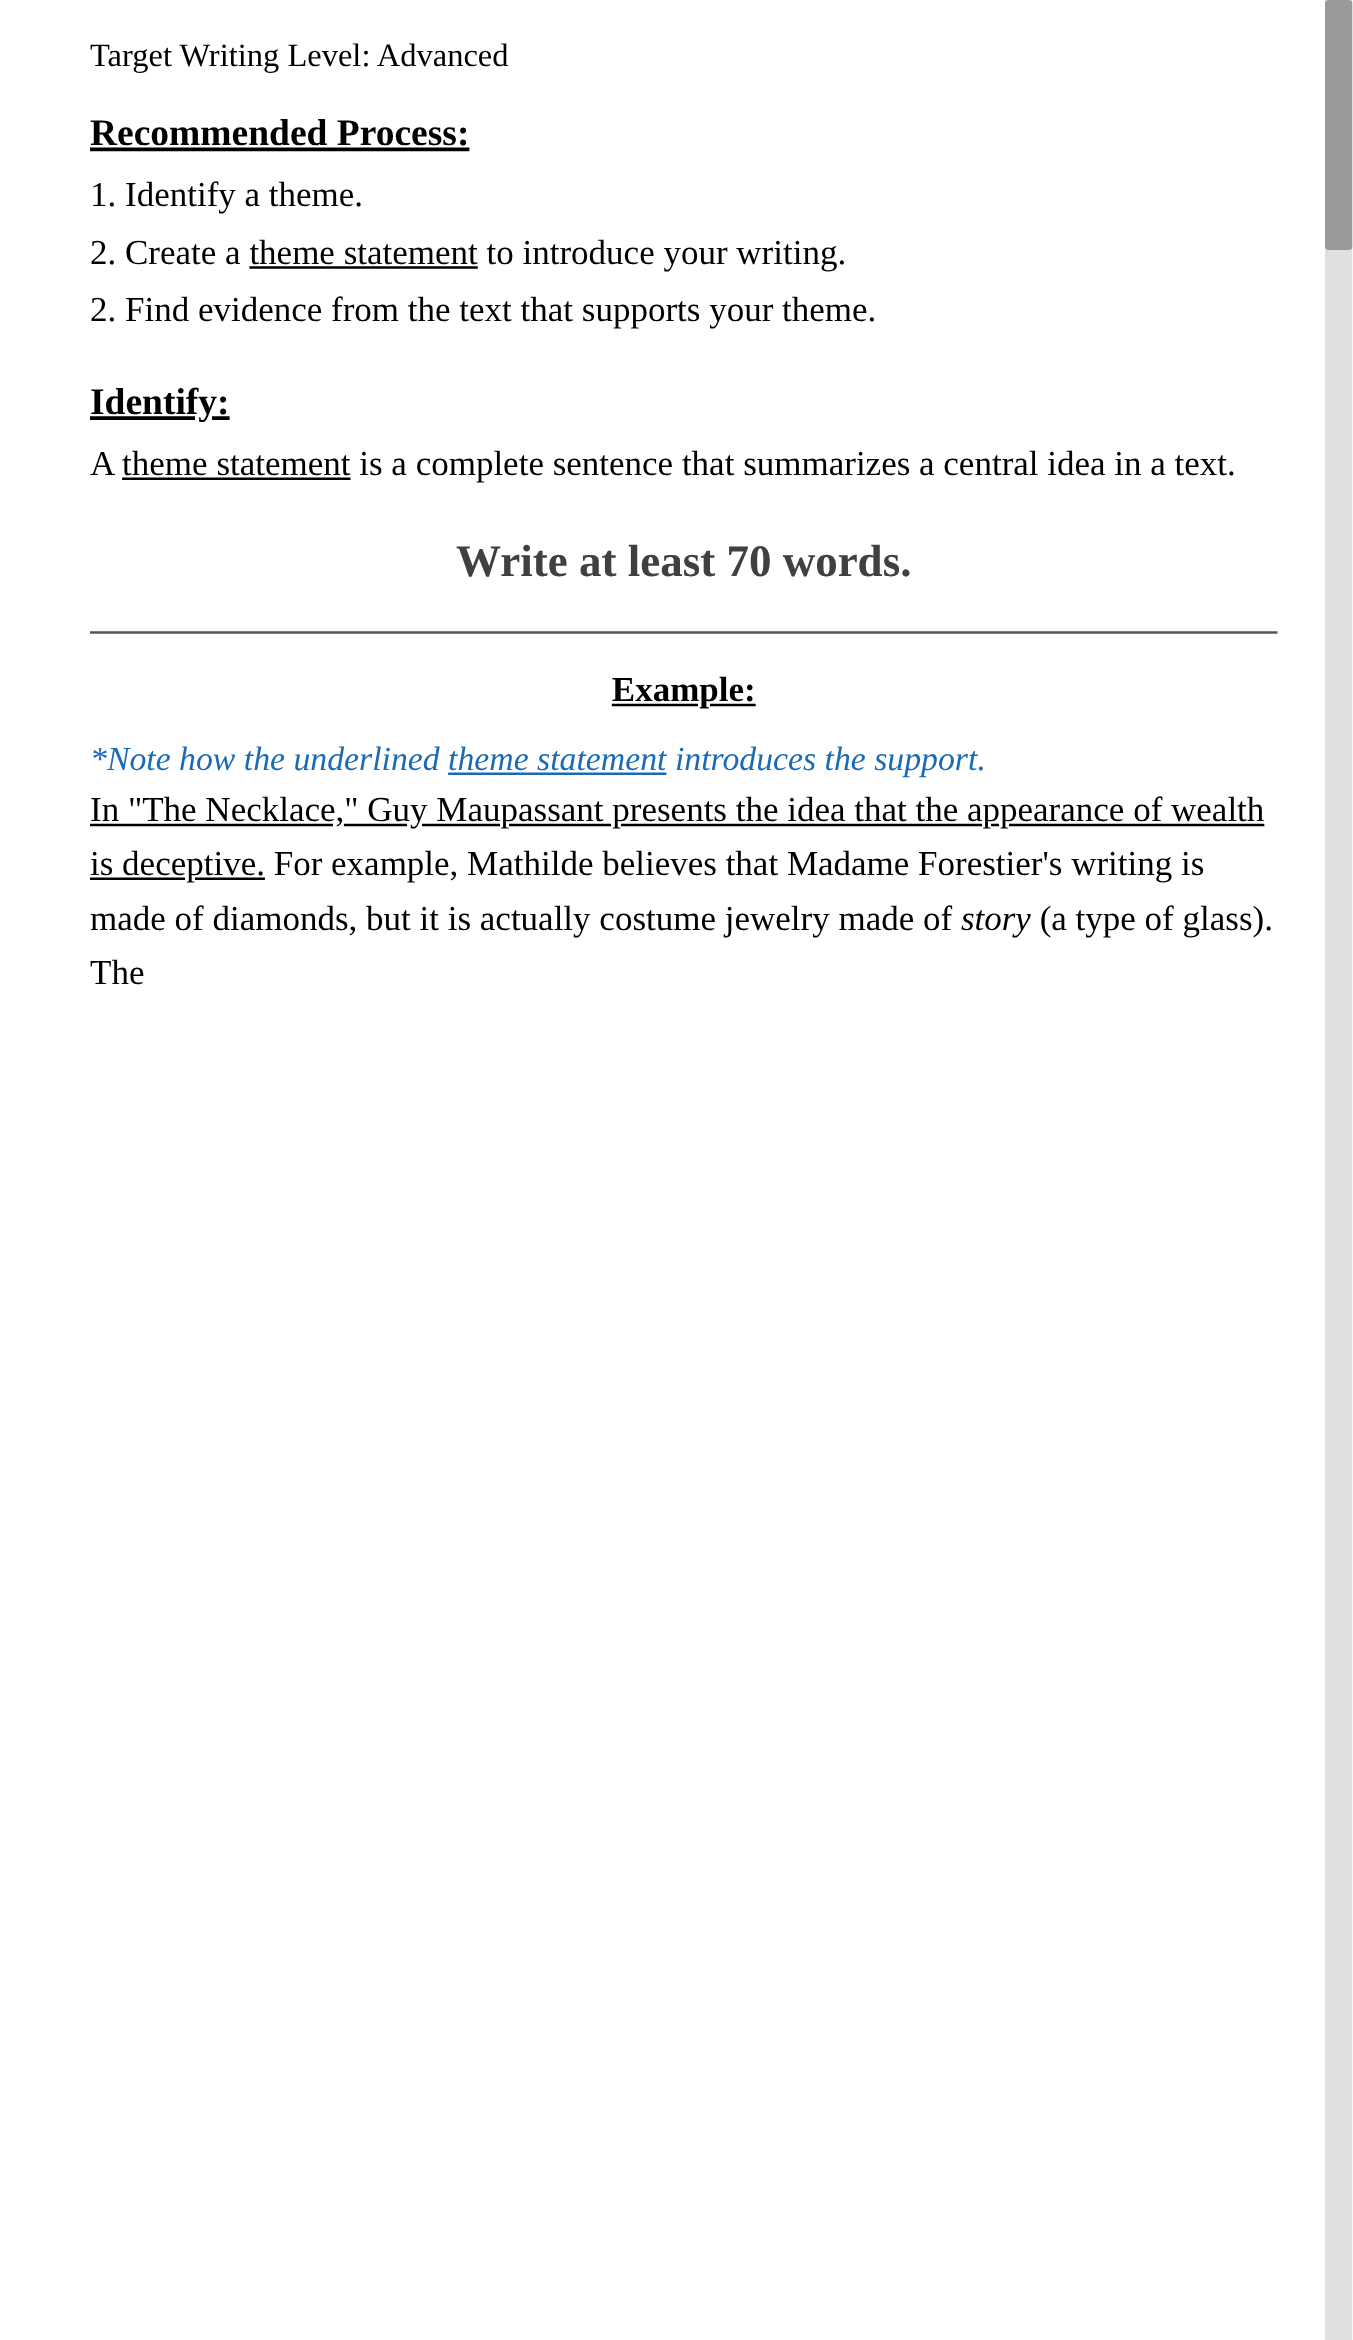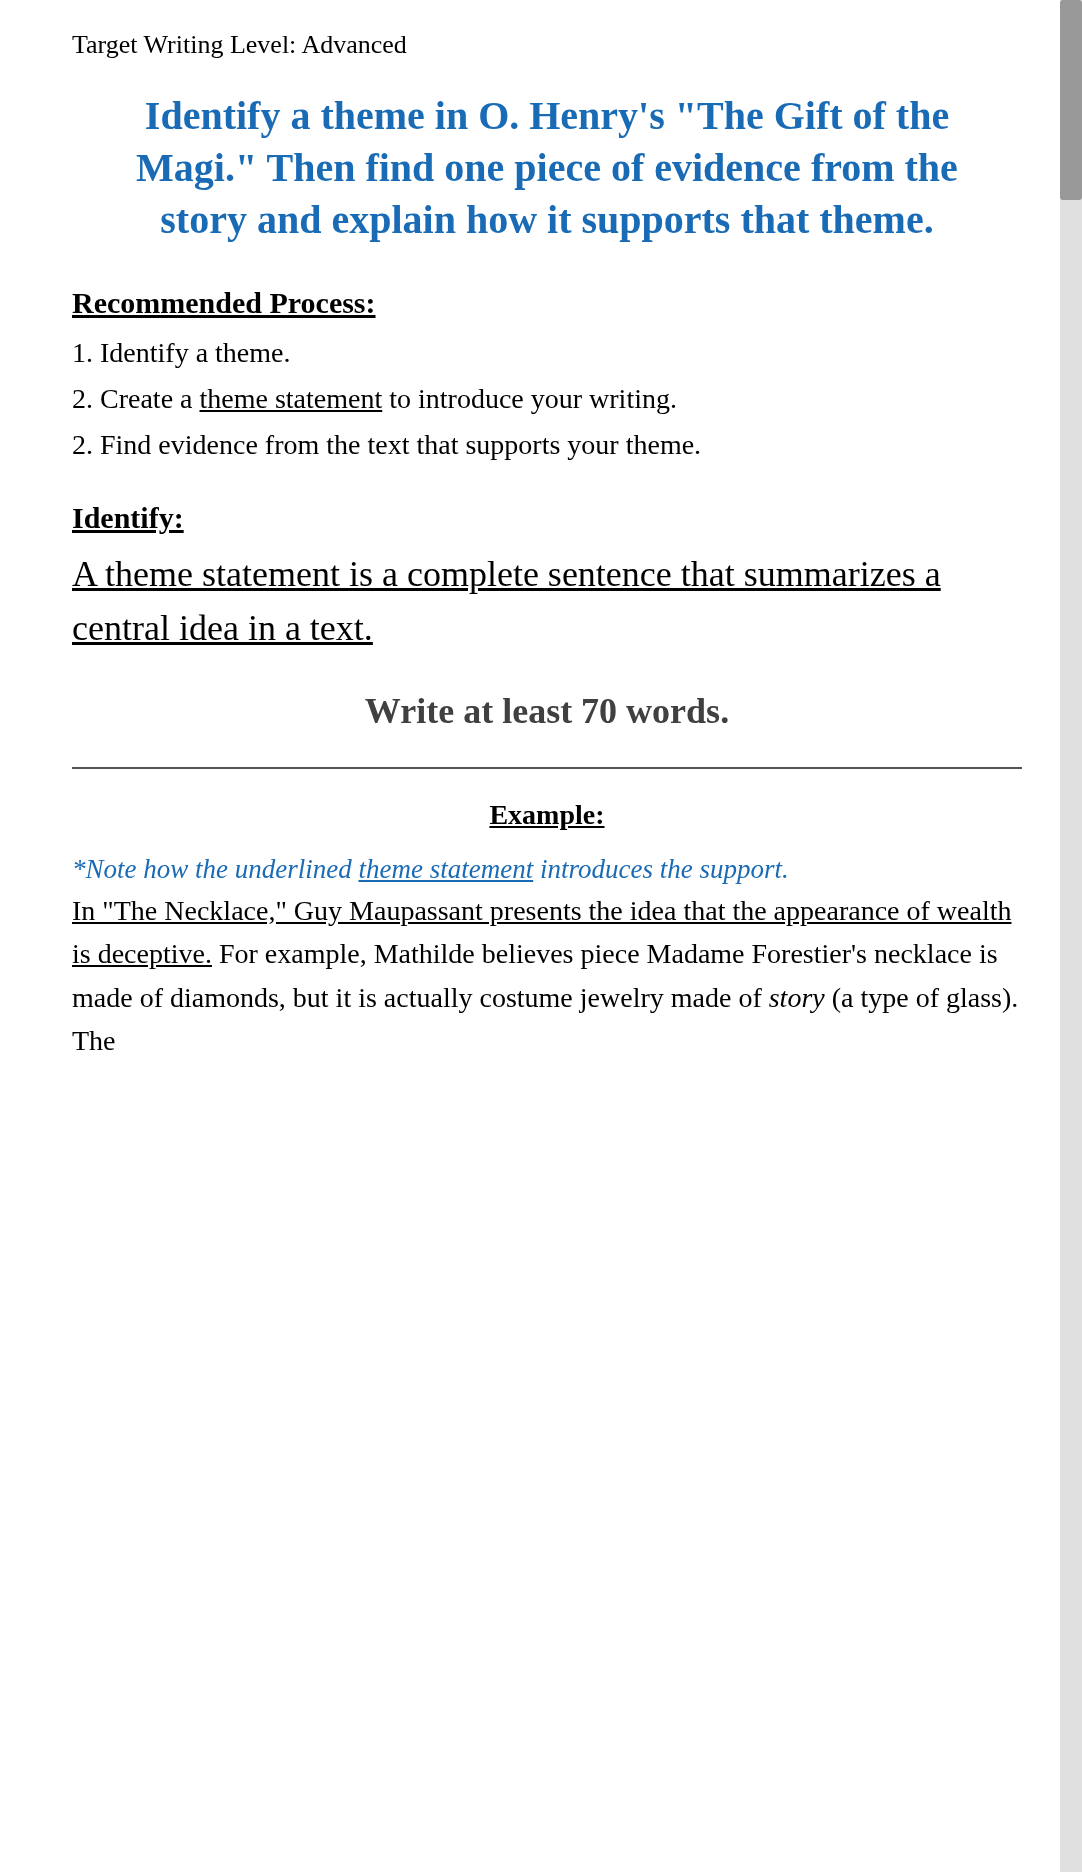--- a/index.html
+++ b/index.html
@@ -86,24 +86,23 @@
     .inline-link {
       text-decoration: underline;
       color: #000;
     }
 
     .remember-section {
       margin-bottom: 35px;
     }
 
     .remember-body {
-      font-size: 36px;
+      font-size: 28px;
       line-height: 1.5;
       color: #000;
-      text-decoration: underline;
     }
 
     .word-count-notice {
       font-size: 36px;
       font-weight: bold;
       color: #404040;
       text-align: center;
       margin: 30px 0 35px 0;
     }
 
@@ -160,23 +159,20 @@
 <div class="scrollbar">
   <div class="scrollbar-thumb"></div>
 </div>
 
 <div class="page-container">
 
   <div class="target-level">
     <span>Target Writing Level: Advanced</span>
   </div>
 
-  <div class="main-prompt">
-    <span>Identify a theme in O. Henry's "The Gift of the Magi." Then find one piece of evidence from the story and explain how it supports that theme.</span>
-  </div>
 
   <div class="process-section">
     <div class="section-heading">
       <span>Recommended Process:</span>
     </div>
     <div class="process-list">
       <p>
         <span>1. Identify a theme.</span>
       </p>
       <p>
@@ -213,17 +209,17 @@
     </div>
 
     <div class="note-italic">
       <span>*Note how the underlined</span>
       <span class="theme-link"> <span>theme statement</span></span>
       <span> <span>introduces the support.</span></span>
     </div>
 
     <div class="example-text">
       <span class="theme-statement-link">In "The Necklace," Guy Maupassant presents the idea that the appearance of wealth is deceptive.</span>
-      <span> For example, Mathilde believes piece Madame Forestier's necklace is made of diamonds, but it is actually costume jewelry made of </span><em>story</em><span> (a type of glass). The</span>
+      <span> For example, Mathilde believes that Madame Forestier's writing is made of diamonds, but it is actually costume jewelry made of </span><em>story</em><span> (a type of glass). The</span>
     </div>
   </div>
 
 </div>
 
 </body></html>

